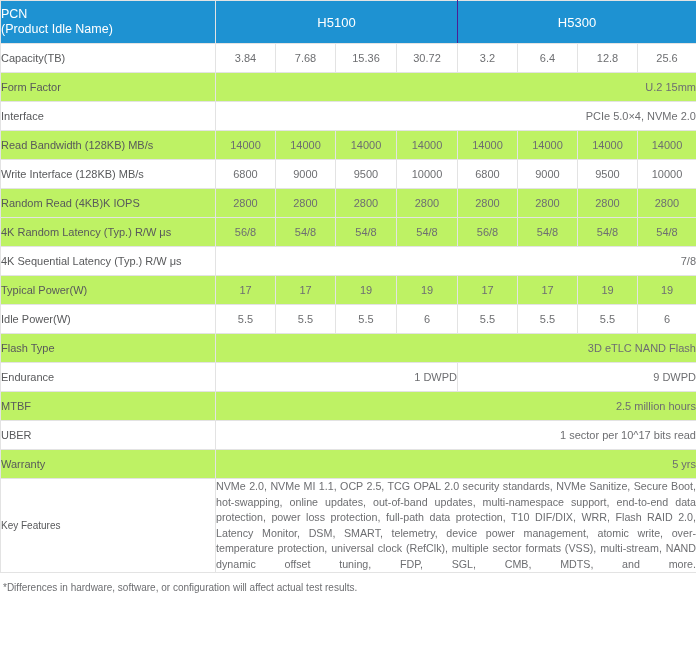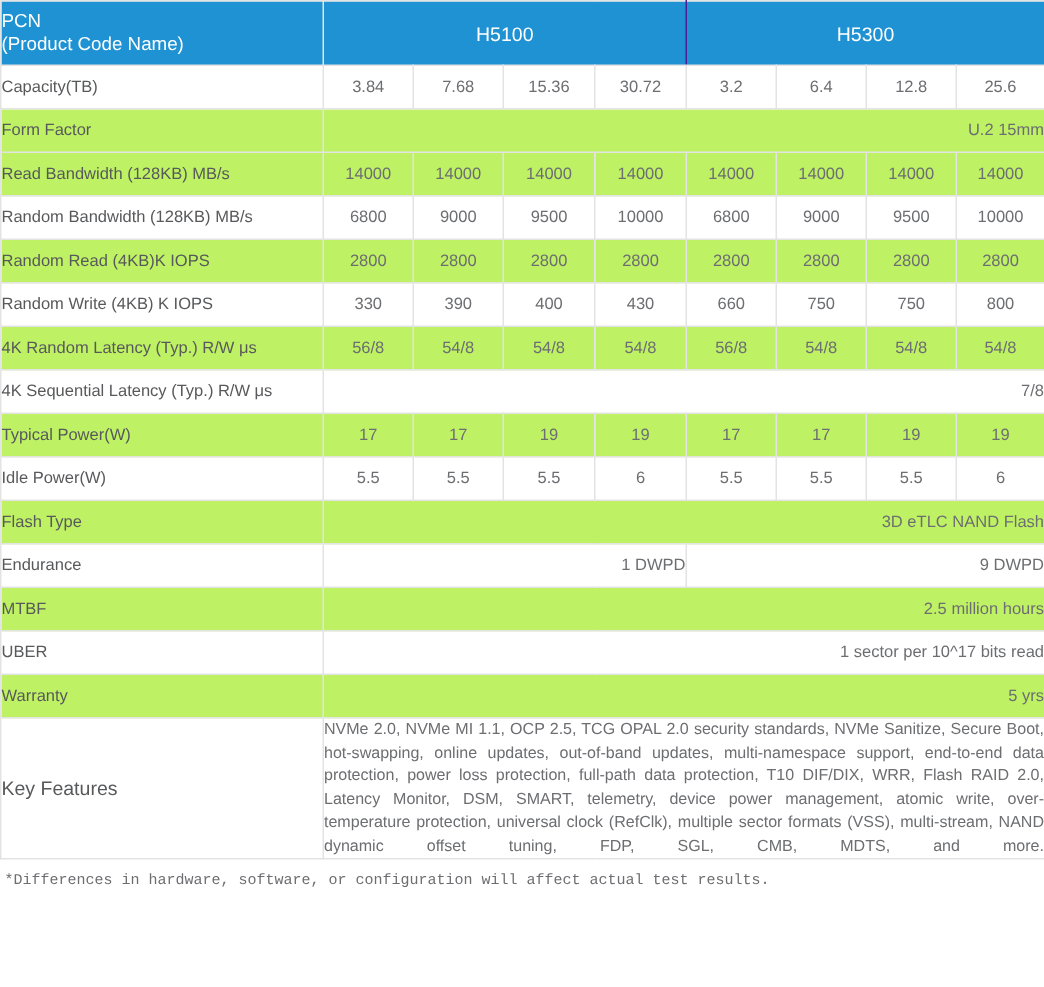--- a/index.html
+++ b/index.html
@@ -79,39 +79,38 @@
     color: #6d6e71;
     font-size: 11px;
   }
   tr.alt td { background: #bef264; }
   tr.plain td { background: #ffffff; }
 
   td.features-label {
     text-align: left;
     padding-left: 10px;
     vertical-align: middle;
-    font-size: 13px;
+    font-size: 10px;
     color: #58595b;
   }
   td.features-body {
     text-align: justify;
     text-align-last: justify;
     padding: 12px 12px 12px 12px;
     font-size: 10.7px;
     line-height: 15.5px;
     color: #6d6e71;
     vertical-align: middle;
     margin-top: 19px;
   }
   .footnote {
     font-size: 10px;
     color: #6d6e71;
     padding: 9px 0 0 3px;
     text-align: left;
-    font-family: Liberation Mono, monospace;
   }
 </style>
 </head>
 <body>
 
 <div class="sheet">
   <table class="spec">
     <colgroup>
       <col style="width:215px">
       <col style="width:60px">
@@ -120,21 +119,21 @@
         <col style="width:61px">
       <col style="width:60px">
         <col style="width:60px">
         <col style="width:60px">
         <col style="width:59px">
     </colgroup>
     <thead>
       <tr>
         <th class="hdr-pcn">
           <span class="l1">PCN</span>
-          <span class="l2">(Product Code Name)</span>
+          <span class="l2">(Product Idle Name)</span>
         </th>
         <th class="hdr-fam left-fam" colspan="4">H5100</th>
         <th class="hdr-fam" colspan="4">H5300</th>
       </tr>
     </thead>
     <tbody>
         <tr class="r plain">
           <td class="label">Capacity(TB)</td>
           <td class="val">3.84</td>
           <td class="val">7.68</td>
@@ -142,64 +141,57 @@
           <td class="val">30.72</td>
           <td class="val">3.2</td>
           <td class="val">6.4</td>
           <td class="val">12.8</td>
           <td class="val">25.6</td>
         </tr>
         <tr class="r alt">
           <td class="label">Form Factor</td>
           <td class="span-all" colspan="8">U.2 15mm</td>
         </tr>
+        <tr class="r plain">
+          <td class="label">Interface</td>
+          <td class="span-all" colspan="8">PCIe 5.0×4, NVMe 2.0</td>
+        </tr>
         <tr class="r alt">
           <td class="label">Read Bandwidth (128KB) MB/s</td>
           <td class="val">14000</td>
           <td class="val">14000</td>
           <td class="val">14000</td>
           <td class="val">14000</td>
           <td class="val">14000</td>
           <td class="val">14000</td>
           <td class="val">14000</td>
           <td class="val">14000</td>
         </tr>
         <tr class="r plain">
-          <td class="label">Random Bandwidth (128KB) MB/s</td>
+          <td class="label">Write Interface (128KB) MB/s</td>
           <td class="val">6800</td>
           <td class="val">9000</td>
           <td class="val">9500</td>
           <td class="val">10000</td>
           <td class="val">6800</td>
           <td class="val">9000</td>
           <td class="val">9500</td>
           <td class="val">10000</td>
         </tr>
         <tr class="r alt">
           <td class="label">Random Read (4KB)K IOPS</td>
           <td class="val">2800</td>
           <td class="val">2800</td>
           <td class="val">2800</td>
           <td class="val">2800</td>
           <td class="val">2800</td>
           <td class="val">2800</td>
           <td class="val">2800</td>
           <td class="val">2800</td>
         </tr>
-        <tr class="r plain">
-          <td class="label">Random Write (4KB) K IOPS</td>
-          <td class="val">330</td>
-          <td class="val">390</td>
-          <td class="val">400</td>
-          <td class="val">430</td>
-          <td class="val">660</td>
-          <td class="val">750</td>
-          <td class="val">750</td>
-          <td class="val">800</td>
-        </tr>
         <tr class="r alt">
           <td class="label">4K Random Latency (Typ.) R/W μs</td>
           <td class="val">56/8</td>
           <td class="val">54/8</td>
           <td class="val">54/8</td>
           <td class="val">54/8</td>
           <td class="val">56/8</td>
           <td class="val">54/8</td>
           <td class="val">54/8</td>
           <td class="val">54/8</td>

